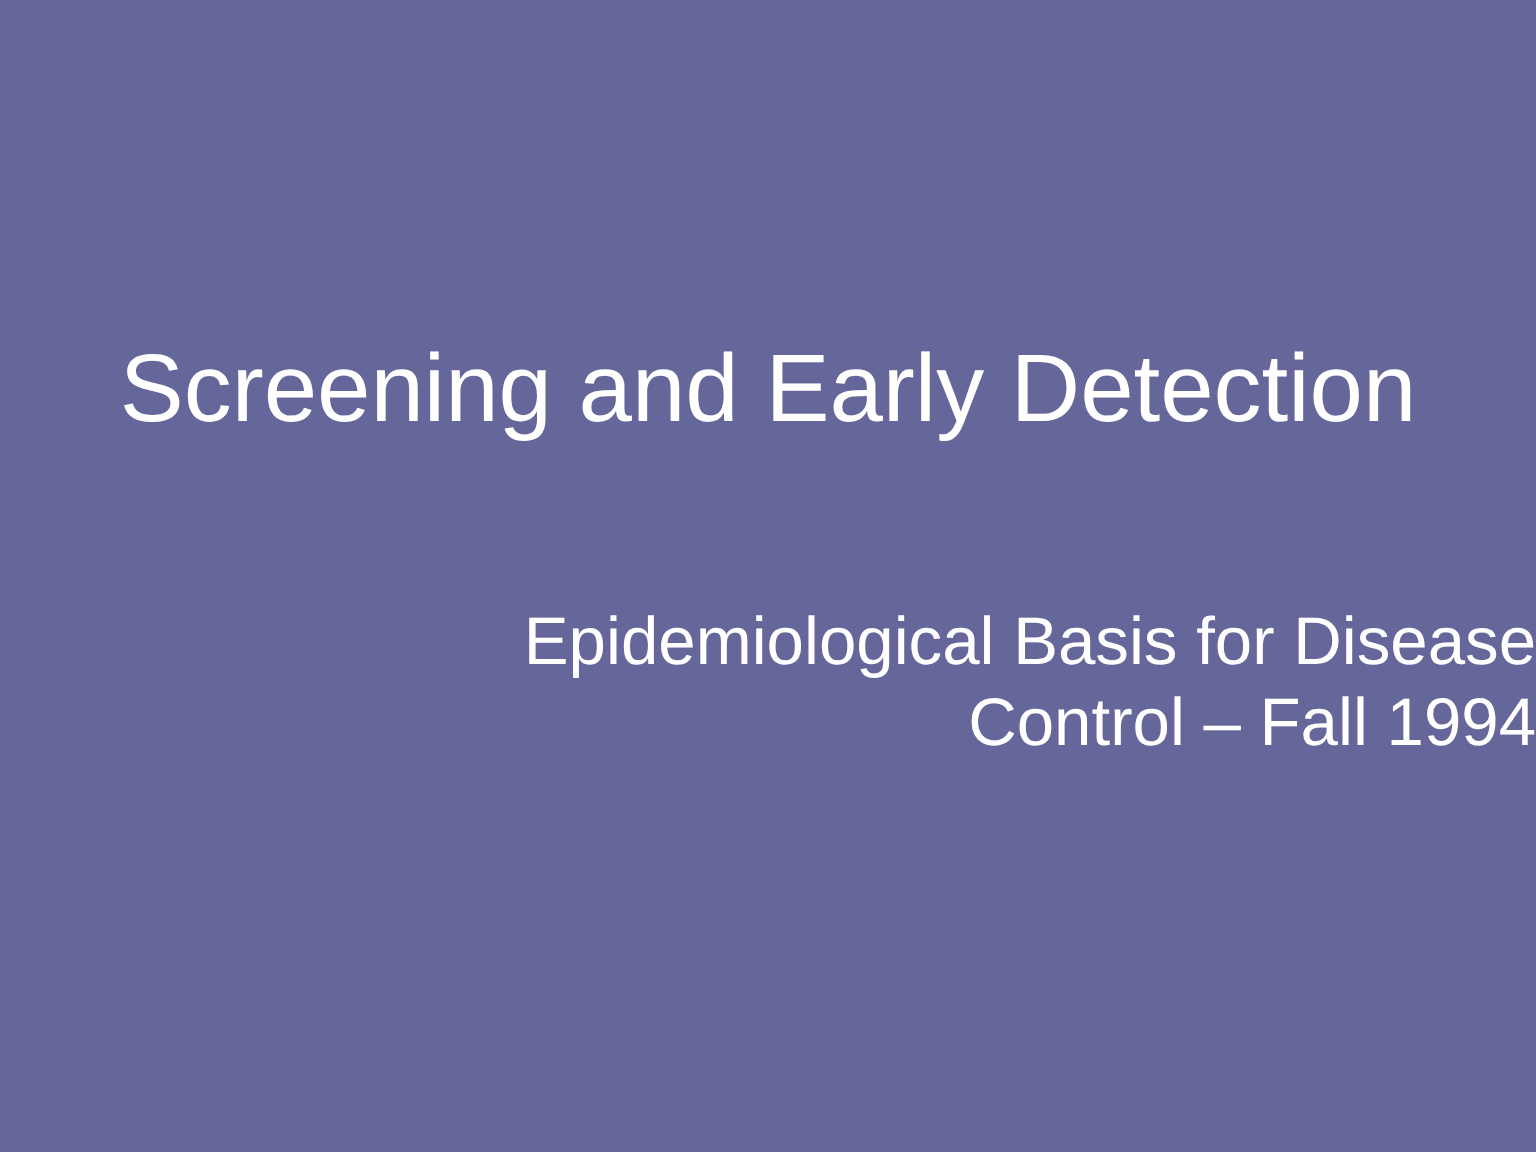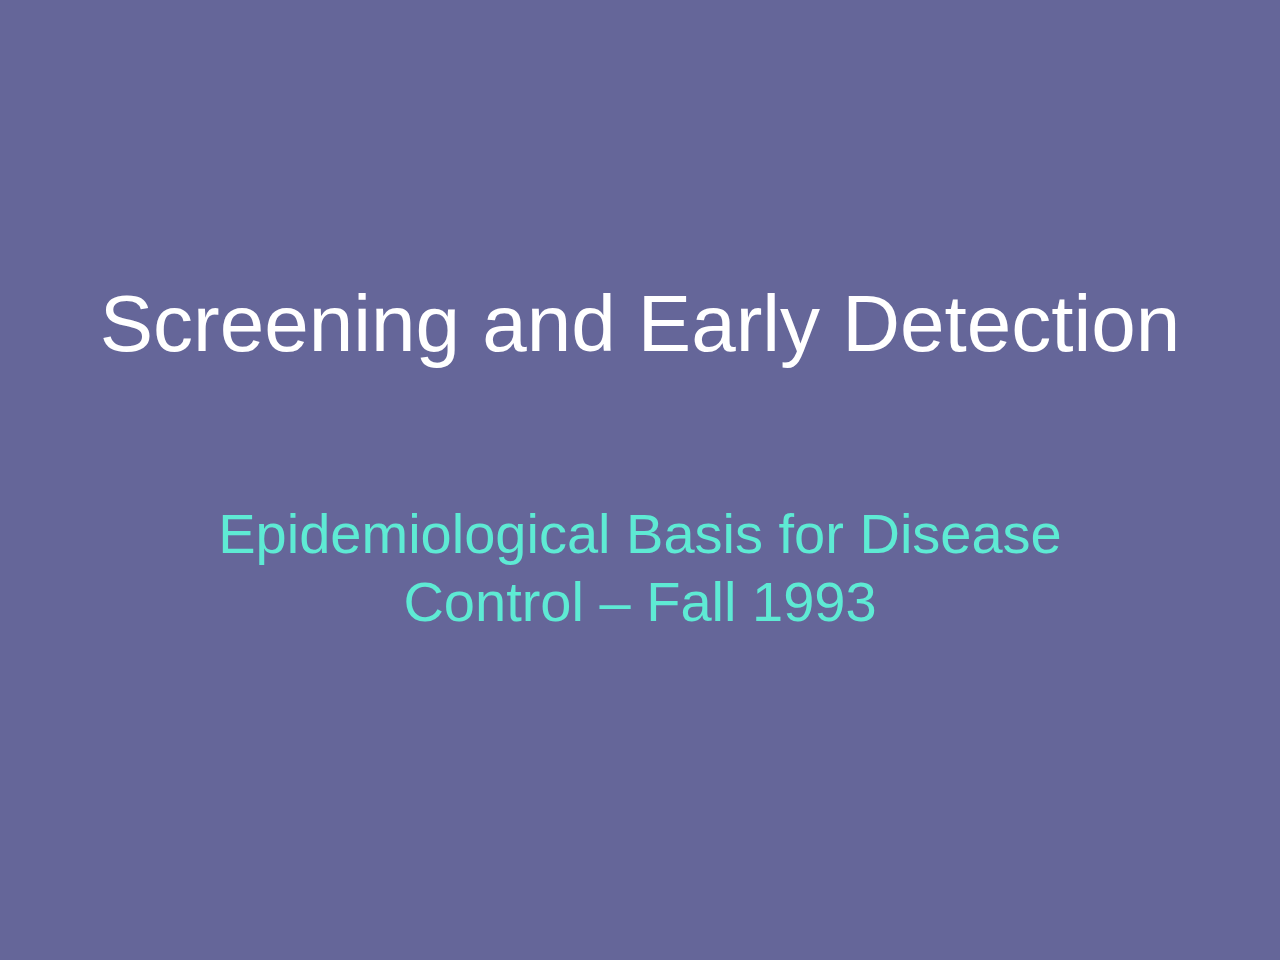--- a/index.html
+++ b/index.html
@@ -59,31 +59,32 @@
 
   .subtitle-line {
     display: block;
     margin: 0;
     padding: 0;
     font-family: "Liberation Sans", sans-serif;
     font-size: 56px;
     font-weight: 400;
     line-height: 68px;
     letter-spacing: 0px;
-    color: #5eead4;
+    color: #ffffff;
     white-space: nowrap;
+    text-align: right;
   }
 </style>
 </head>
 <body>
 
 <div class="slide">
 
   <div class="title-block">
     <h1 class="slide-title">Screening and Early Detection</h1>
   </div>
 
   <div class="subtitle-block">
     <span class="subtitle-line">Epidemiological Basis for Disease</span>
-    <span class="subtitle-line">Control – Fall 1993</span>
+    <span class="subtitle-line">Control – Fall 1994</span>
   </div>
 
 </div>
 
 </body></html>

